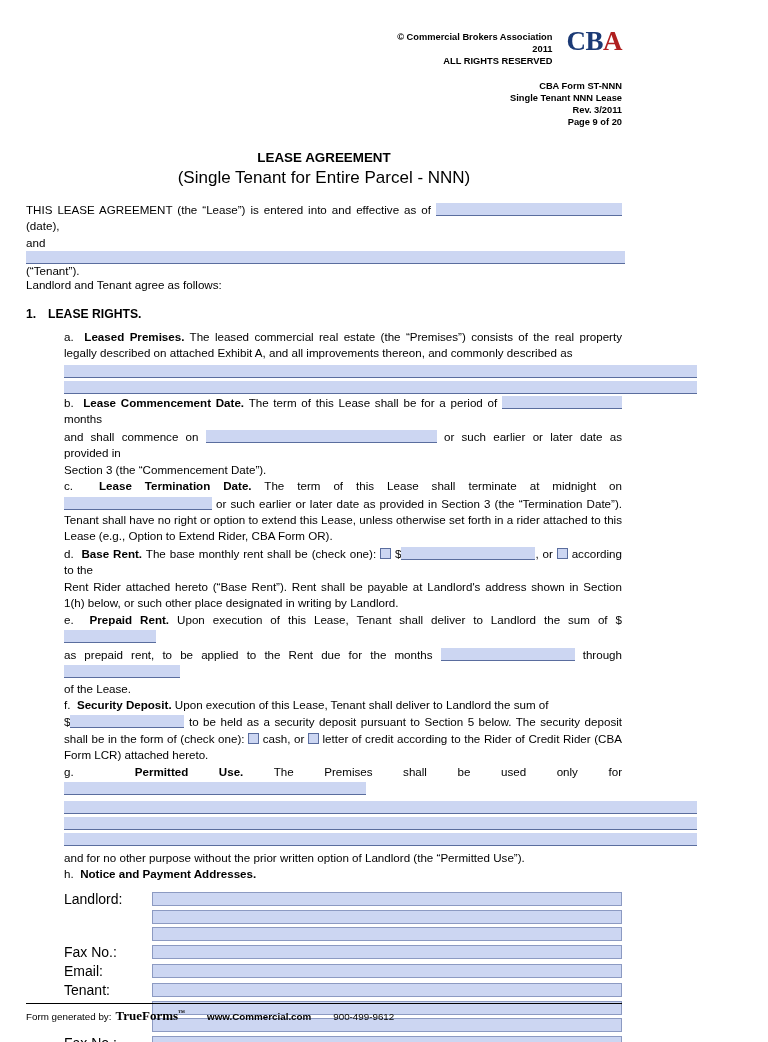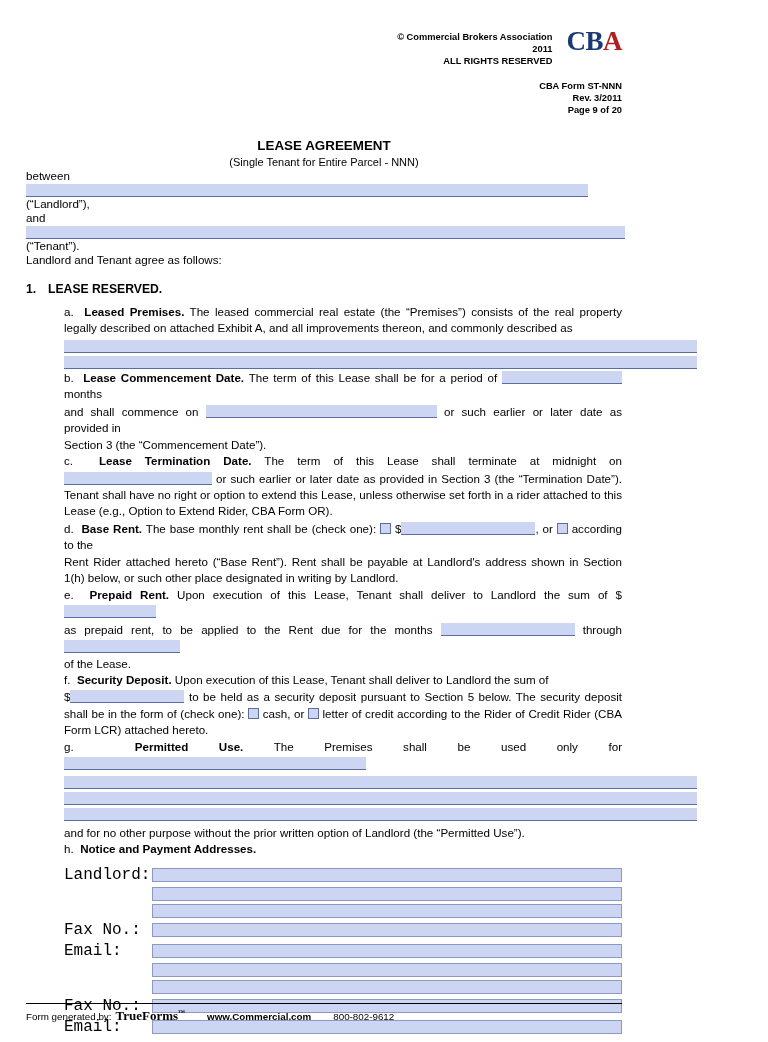--- a/index.html
+++ b/index.html
@@ -67,21 +67,21 @@
 
   
   .title {
     text-align: center;
     font-weight: bold;
     font-size: 13.4px;
     margin-top: 22px;
   }
   .subtitle {
     text-align: center;
-    font-size: 11px;
+    font-size: 17px;
     margin-top: 3px;
   }
 
   
   .para {
     margin-top: 13px;
     line-height: 1.42;
     text-align: justify;
   }
   .tight { margin-top: 1px; }
@@ -147,22 +147,21 @@
     margin-left: 38px;
   }
   .addr-row {
     display: flex;
     align-items: center;
     margin-top: 3px;
   }
   .addr-label {
     width: 88px;
     flex: 0 0 88px;
-    font-size: 16px;
-    font-family: Liberation Mono, monospace;
+    font-size: 14px;
   }
   .addr-line {
     flex: 1 1 auto;
     height: 14px;
     background: #ccd6f2;
     border: 1px solid #8c9ac2;
   }
 
   
   .footer {
@@ -197,41 +196,42 @@
       <div class="hdr-copy">
         <div>© Commercial Brokers Association</div>
         <div>2011</div>
         <div>ALL RIGHTS RESERVED</div>
       </div>
       <div class="cba-logo"><span>CB</span><span class="swoosh">A</span></div>
     </div>
 
     <div class="hdr-form">
       <div>CBA Form ST-NNN</div>
+      <div>Single Tenant NNN Lease</div>
       <div>Rev. 3/2011</div>
       <div>Page 9 of 20</div>
     </div>
 
     <div class="title">LEASE AGREEMENT</div>
     <div class="subtitle">(Single Tenant for Entire Parcel - NNN)</div>
 
-    <div class="tight">
-      <span>between</span>
-      <span class="fill" style="width:562px"></span>
-      <span>(“Landlord”),</span>
+    <div class="para">
+      <span>THIS LEASE AGREEMENT (the “Lease”) is entered into and effective as of</span>
+      <span class="fill" style="width:186px"></span>
+      <span>(date),</span>
     </div>
     <div class="tight">
       <span>and</span>
       <span class="fill" style="width:599px"></span>
       <span>(“Tenant”).</span>
     </div>
     <div class="tight">Landlord and Tenant agree as follows:</div>
 
     <div class="section-head">
-      <span class="num">1.</span><span>LEASE RESERVED.</span>
+      <span class="num">1.</span><span>LEASE RIGHTS.</span>
     </div>
 
     <div class="items">
 
       <div class="item">
         <span class="ltr">a.</span>
         &nbsp;<span class="lbl">Leased Premises.</span>
         <span>The leased commercial real estate (the “Premises”) consists of the real property legally described on attached Exhibit A, and all improvements thereon, and commonly described as</span>
         <span class="fillrow" style="width:633px"></span>
         <span class="fillrow" style="width:633px"></span>
@@ -332,20 +332,24 @@
       <div class="addr-row">
         <div class="addr-label">Fax No.:</div>
         <div class="addr-line"></div>
       </div>
       <div class="addr-row">
         <div class="addr-label">Email:</div>
         <div class="addr-line"></div>
       </div>
 
       <div class="addr-row">
+        <div class="addr-label">Tenant:</div>
+        <div class="addr-line"></div>
+      </div>
+      <div class="addr-row">
         <div class="addr-label"></div>
         <div class="addr-line"></div>
       </div>
       <div class="addr-row">
         <div class="addr-label"></div>
         <div class="addr-line"></div>
       </div>
 
       <div class="addr-row">
         <div class="addr-label">Fax No.:</div>
@@ -356,15 +360,15 @@
         <div class="addr-line"></div>
       </div>
 
     </div>
   </div>
 
   <div class="footer">
     <span class="fgen">Form generated by:</span>
     <span class="ftrue"><span>TrueForms</span><span class="fsup">™</span></span>
     <span class="fsite">www.Commercial.com</span>
-    <span class="fphone">800-802-9612</span>
+    <span class="fphone">900-499-9612</span>
   </div>
 </div>
 
 </body></html>

